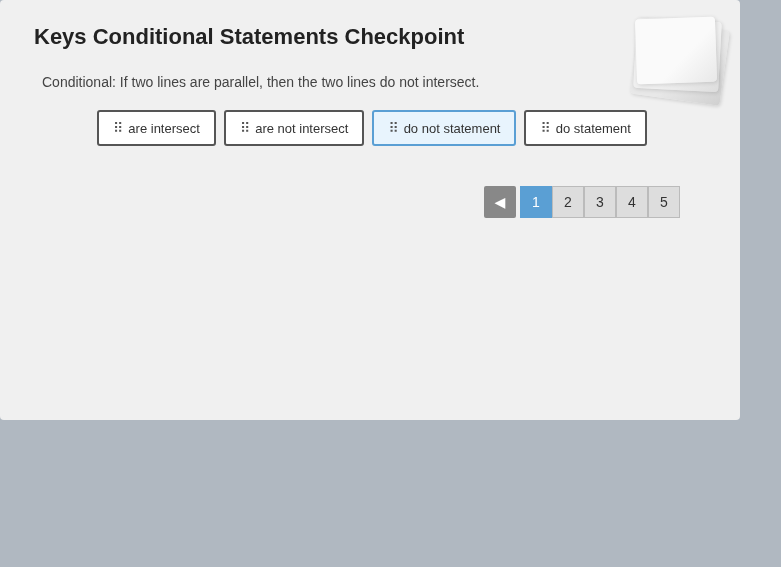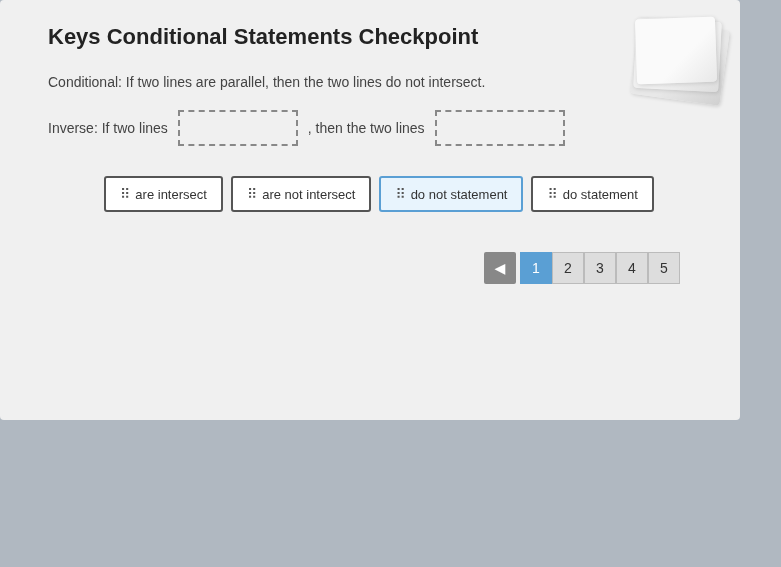--- a/index.html
+++ b/index.html
@@ -22,41 +22,42 @@
       background: #b0b8c1;
     }
 
     .main-card {
       position: absolute;
       top: 0;
       left: 0;
       width: 740px;
       background: #f0f0f0;
       border-radius: 4px;
-      padding: 24px 30px 30px 48px;
+      padding: 24px 30px 30px 34px;
       min-height: 420px;
     }
 
     .page-title {
       font-size: 22px;
       font-weight: bold;
       color: #222;
       margin-bottom: 24px;
     }
 
     .instruction-text {
       font-size: 14px;
       color: #444;
       margin-bottom: 12px;
     }
 
     .conditional-text {
       font-size: 14px;
       color: #444;
       margin-bottom: 20px;
+      margin-left: 8px;
     }
 
     .inverse-row {
       display: flex;
       align-items: center;
       margin-bottom: 30px;
       flex-wrap: wrap;
       gap: 6px;
     }
 
@@ -228,26 +229,20 @@
         <div class="paper-sheet paper-sheet-2"></div>
         <div class="paper-sheet paper-sheet-3"></div>
       </div>
     </div>
 
     <div class="page-title">Keys Conditional Statements Checkpoint</div>
 
 
     <p class="conditional-text">Conditional: If two lines are parallel, then the two lines do not intersect.</p>
 
-    <div class="inverse-row">
-      <span class="inverse-label">Inverse: If two lines</span>
-      <span class="blank-box"></span>
-      <span class="then-text">, then the two lines</span>
-      <span class="blank-box-right"></span>
-    </div>
 
     <div class="drag-tiles-row">
       <div class="drag-tile">
         <span class="drag-icon">⠿</span>
         <span>are intersect</span>
       </div>
       <div class="drag-tile">
         <span class="drag-icon">⠿</span>
         <span>are not intersect</span>
       </div>

